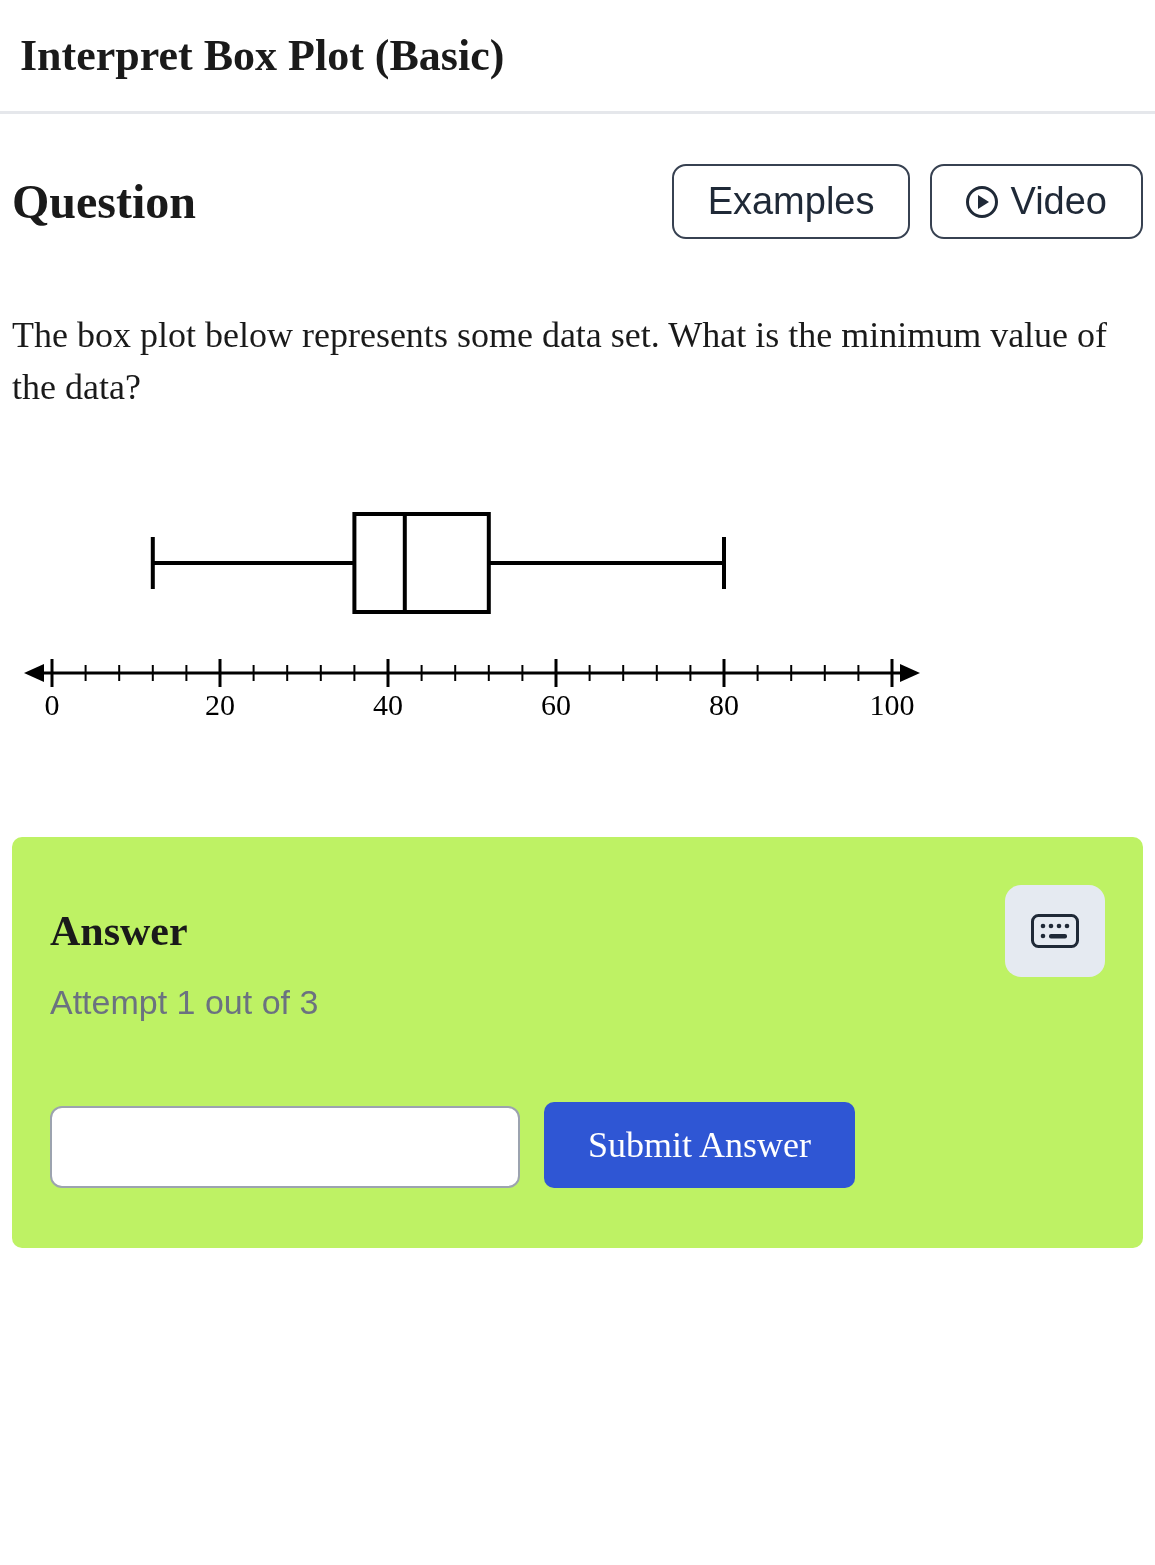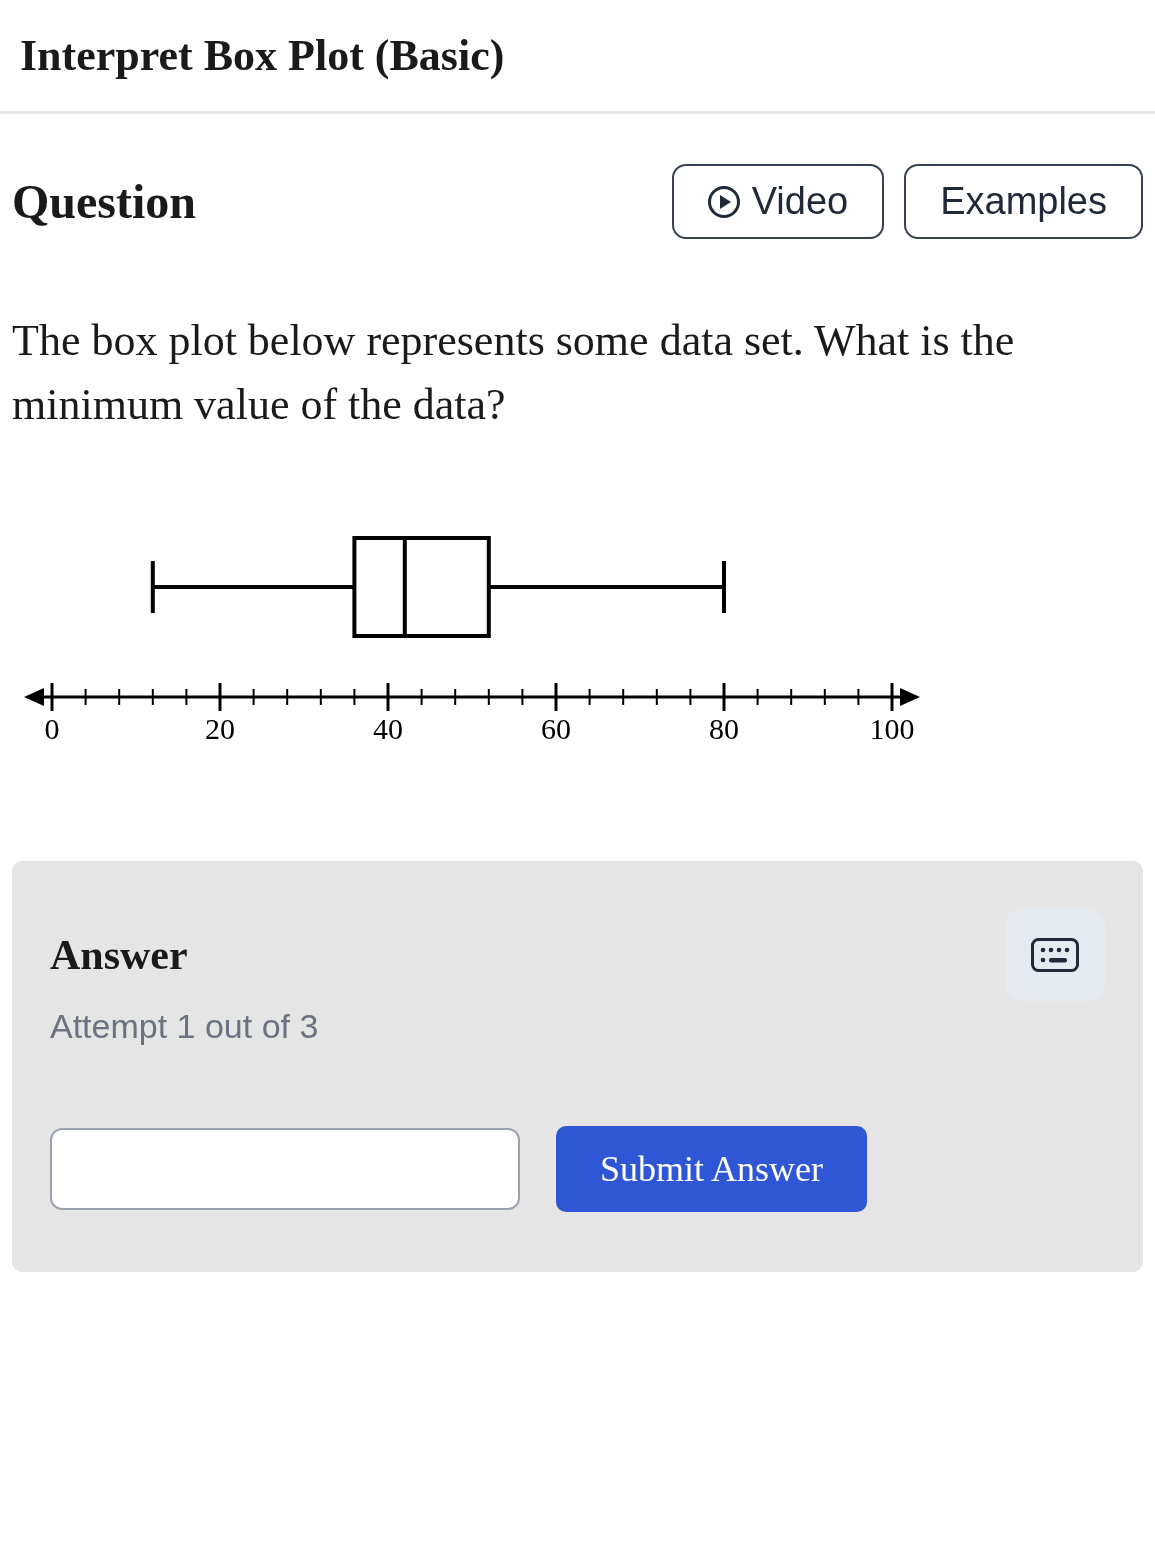--- a/index.html
+++ b/index.html
@@ -51,27 +51,27 @@
     justify-content: center;
   }
   .play-triangle {
     width: 0; height: 0;
     border-top: 7px solid transparent;
     border-bottom: 7px solid transparent;
     border-left: 11px solid #1f2937;
     margin-left: 3px;
   }
   .prompt-text {
-    font-size: 44px;
+    font-size: 36px;
     line-height: 1.45;
     padding: 50px 0 30px 0;
   }
   .chart-wrap { padding: 30px 10px 60px 10px; }
   .answer-panel {
-    background: #e5e5e5;
+    background: #bef264;
     border-radius: 10px;
     padding: 48px 38px 60px 38px;
     margin-top: 20px;
   }
   .answer-header {
     display: flex;
     justify-content: space-between;
     align-items: center;
   }
   .answer-heading {
@@ -89,23 +89,23 @@
     cursor: pointer;
   }
   .attempt-text {
     font-family: 'Segoe UI', Arial, sans-serif;
     color: #6b7280;
     font-size: 34px;
     margin-top: 6px;
   }
   .answer-row {
     display: flex;
-    gap: 36px;
+    gap: 24px;
     margin-top: 80px;
-    align-items: center;
+    align-items: flex-end;
   }
   .answer-input {
     flex: 1;
     max-width: 470px;
     border: 2px solid #9ca3af;
     border-radius: 12px;
     font-size: 36px;
     padding: 18px 20px;
     font-family: Georgia, serif;
     background: #fff;
@@ -124,27 +124,27 @@
 </head>
 <body>
 
 <div class="page-title">Interpret Box Plot (Basic)</div>
 
 <div class="content">
   <div class="question-row">
     <div class="question-heading">Question</div>
     <div class="btn-group">
       <button class="btn-outline">
+        <span>Examples</span>
+      </button>
+      <button class="btn-outline">
         <span class="play-icon">
             <span class="play-triangle"></span>
           </span>
         <span>Video</span>
-      </button>
-      <button class="btn-outline">
-        <span>Examples</span>
       </button>
     </div>
   </div>
 
   <div class="prompt-text">The box plot below represents some data set. What is the minimum value of the data?</div>
 
   <div class="chart-wrap">
     <svg id="boxplot-svg" width="900" height="280" viewBox="0 0 900 280">
         <line x1="10" y1="200" x2="890" y2="200" stroke="#000" stroke-width="3"></line>
         <polygon points="2,200 22,191 22,209" fill="#000"></polygon>

